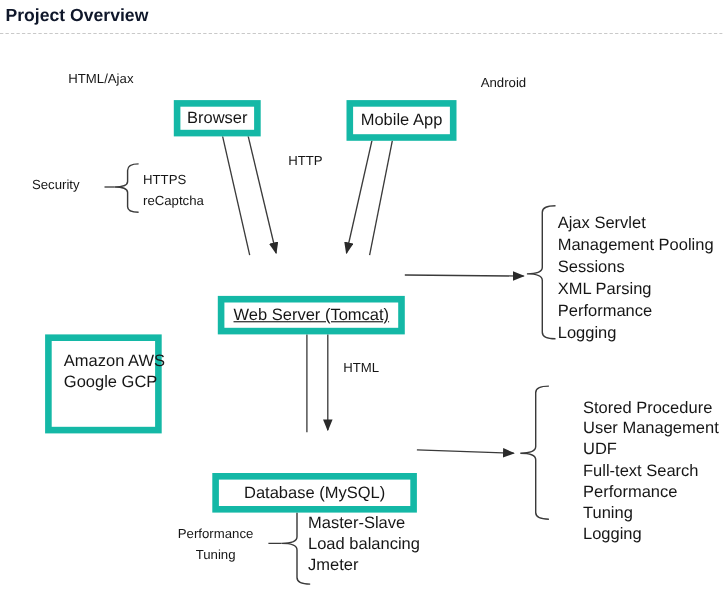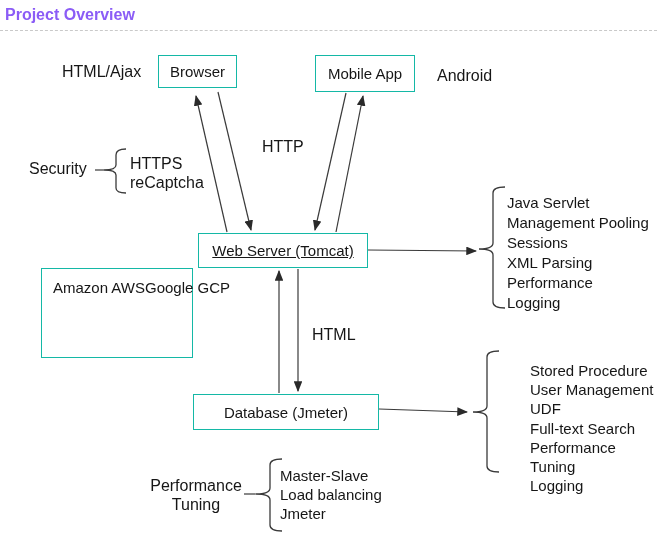--- a/index.html
+++ b/index.html
@@ -1,41 +1,41 @@
 <!DOCTYPE html>
 <html><head>
 <meta charset="utf-8">
 <style>
   html,body{margin:0;padding:0;background:#ffffff;}
   .canvas{
     position:relative;width:657px;height:536px;background:#ffffff;
     font-family:"Liberation Sans",sans-serif;color:#161616;overflow:hidden;
   }
   .page-title{
-    position:absolute;left:5px;top:6px;font-size:16px;font-weight:bold;color:#8b5cf6;
+    position:absolute;left:5px;top:6px;font-size:16px;font-weight:bold;color:#0f172a;
   }
   .title-rule{
     position:absolute;left:0;right:0;top:30px;border-top:1px dashed #c9c9c9;height:0;
   }
   .svg-layer{position:absolute;left:0;top:0;width:657px;height:536px;}
   .node{
-    position:absolute;background:#ffffff;border:1px solid #14b8a6;
+    position:absolute;background:#ffffff;border:6px solid #14b8a6;
     display:flex;align-items:center;justify-content:center;
-    font-size:15px;white-space:nowrap;box-sizing:border-box;
+    font-size:15px;white-space:nowrap;box-sizing:border-box;margin-top:36px;
   }
   .node-browser{left:158px;top:55px;width:79px;height:33px;}
   .node-mobile{left:315px;top:55px;width:100px;height:37px;}
   .node-webserver{left:198px;top:233px;width:170px;height:35px;text-decoration:underline;}
   .node-database{left:193px;top:394px;width:186px;height:36px;}
   .node-cloud{
-    left:41px;top:268px;width:152px;height:90px;
-    flex-direction:row;align-items:flex-start;justify-content:flex-start;
+    left:41px;top:268px;width:106px;height:90px;
+    flex-direction:column;align-items:flex-start;justify-content:flex-start;
     padding:9px 0 0 11px;line-height:19px;
   }
-  .lbl{position:absolute;font-size:16px;line-height:19px;white-space:nowrap;}
+  .lbl{position:absolute;font-size:12px;line-height:19px;white-space:nowrap;}
   .lbl-html-ajax{left:62px;top:62px;}
   .lbl-android{left:437px;top:66px;text-align:center;}
   .lbl-http{left:262px;top:137px;}
   .lbl-security{left:29px;top:159px;}
   .lbl-https{left:130px;top:154px;}
   .lbl-recaptcha{left:130px;top:173px;}
   .lbl-jdbc{left:312px;top:325px;}
   .lbl-perf-tuning{left:148px;top:476px;width:96px;text-align:center;white-space:normal;}
   .feature-list{position:absolute;font-size:15px;}
   .list-webserver{left:507px;top:193px;line-height:20px;}
@@ -84,41 +84,41 @@
   <div class="node node-browser">
     <span>Browser</span>
   </div>
   <div class="node node-mobile">
     <span>Mobile App</span>
   </div>
   <div class="node node-webserver">
     <span>Web Server (Tomcat)</span>
   </div>
   <div class="node node-database">
-    <span>Database (Jmeter)</span>
+    <span>Database (MySQL)</span>
   </div>
   <div class="node node-cloud">
     <div>Amazon AWS</div>
     <div>Google GCP</div>
   </div>
 
   <div class="lbl lbl-html-ajax">HTML/Ajax</div>
   <div class="lbl lbl-android">Android</div>
   <div class="lbl lbl-http">HTTP</div>
   <div class="lbl lbl-security">Security</div>
   <div class="lbl lbl-https">HTTPS</div>
   <div class="lbl lbl-recaptcha">reCaptcha</div>
   <div class="lbl lbl-jdbc">HTML</div>
   <div class="lbl lbl-perf-tuning">
     <div>Performance</div>
     <div>Tuning</div>
   </div>
 
   <div class="feature-list list-webserver">
-    <div>Java Servlet</div>
+    <div>Ajax Servlet</div>
     <div>Management Pooling</div>
     <div>Sessions</div>
     <div>XML Parsing</div>
     <div>Performance</div>
     <div>Logging</div>
   </div>
 
   <div class="feature-list list-database">
     <div>Stored Procedure</div>
     <div>User Management</div>

